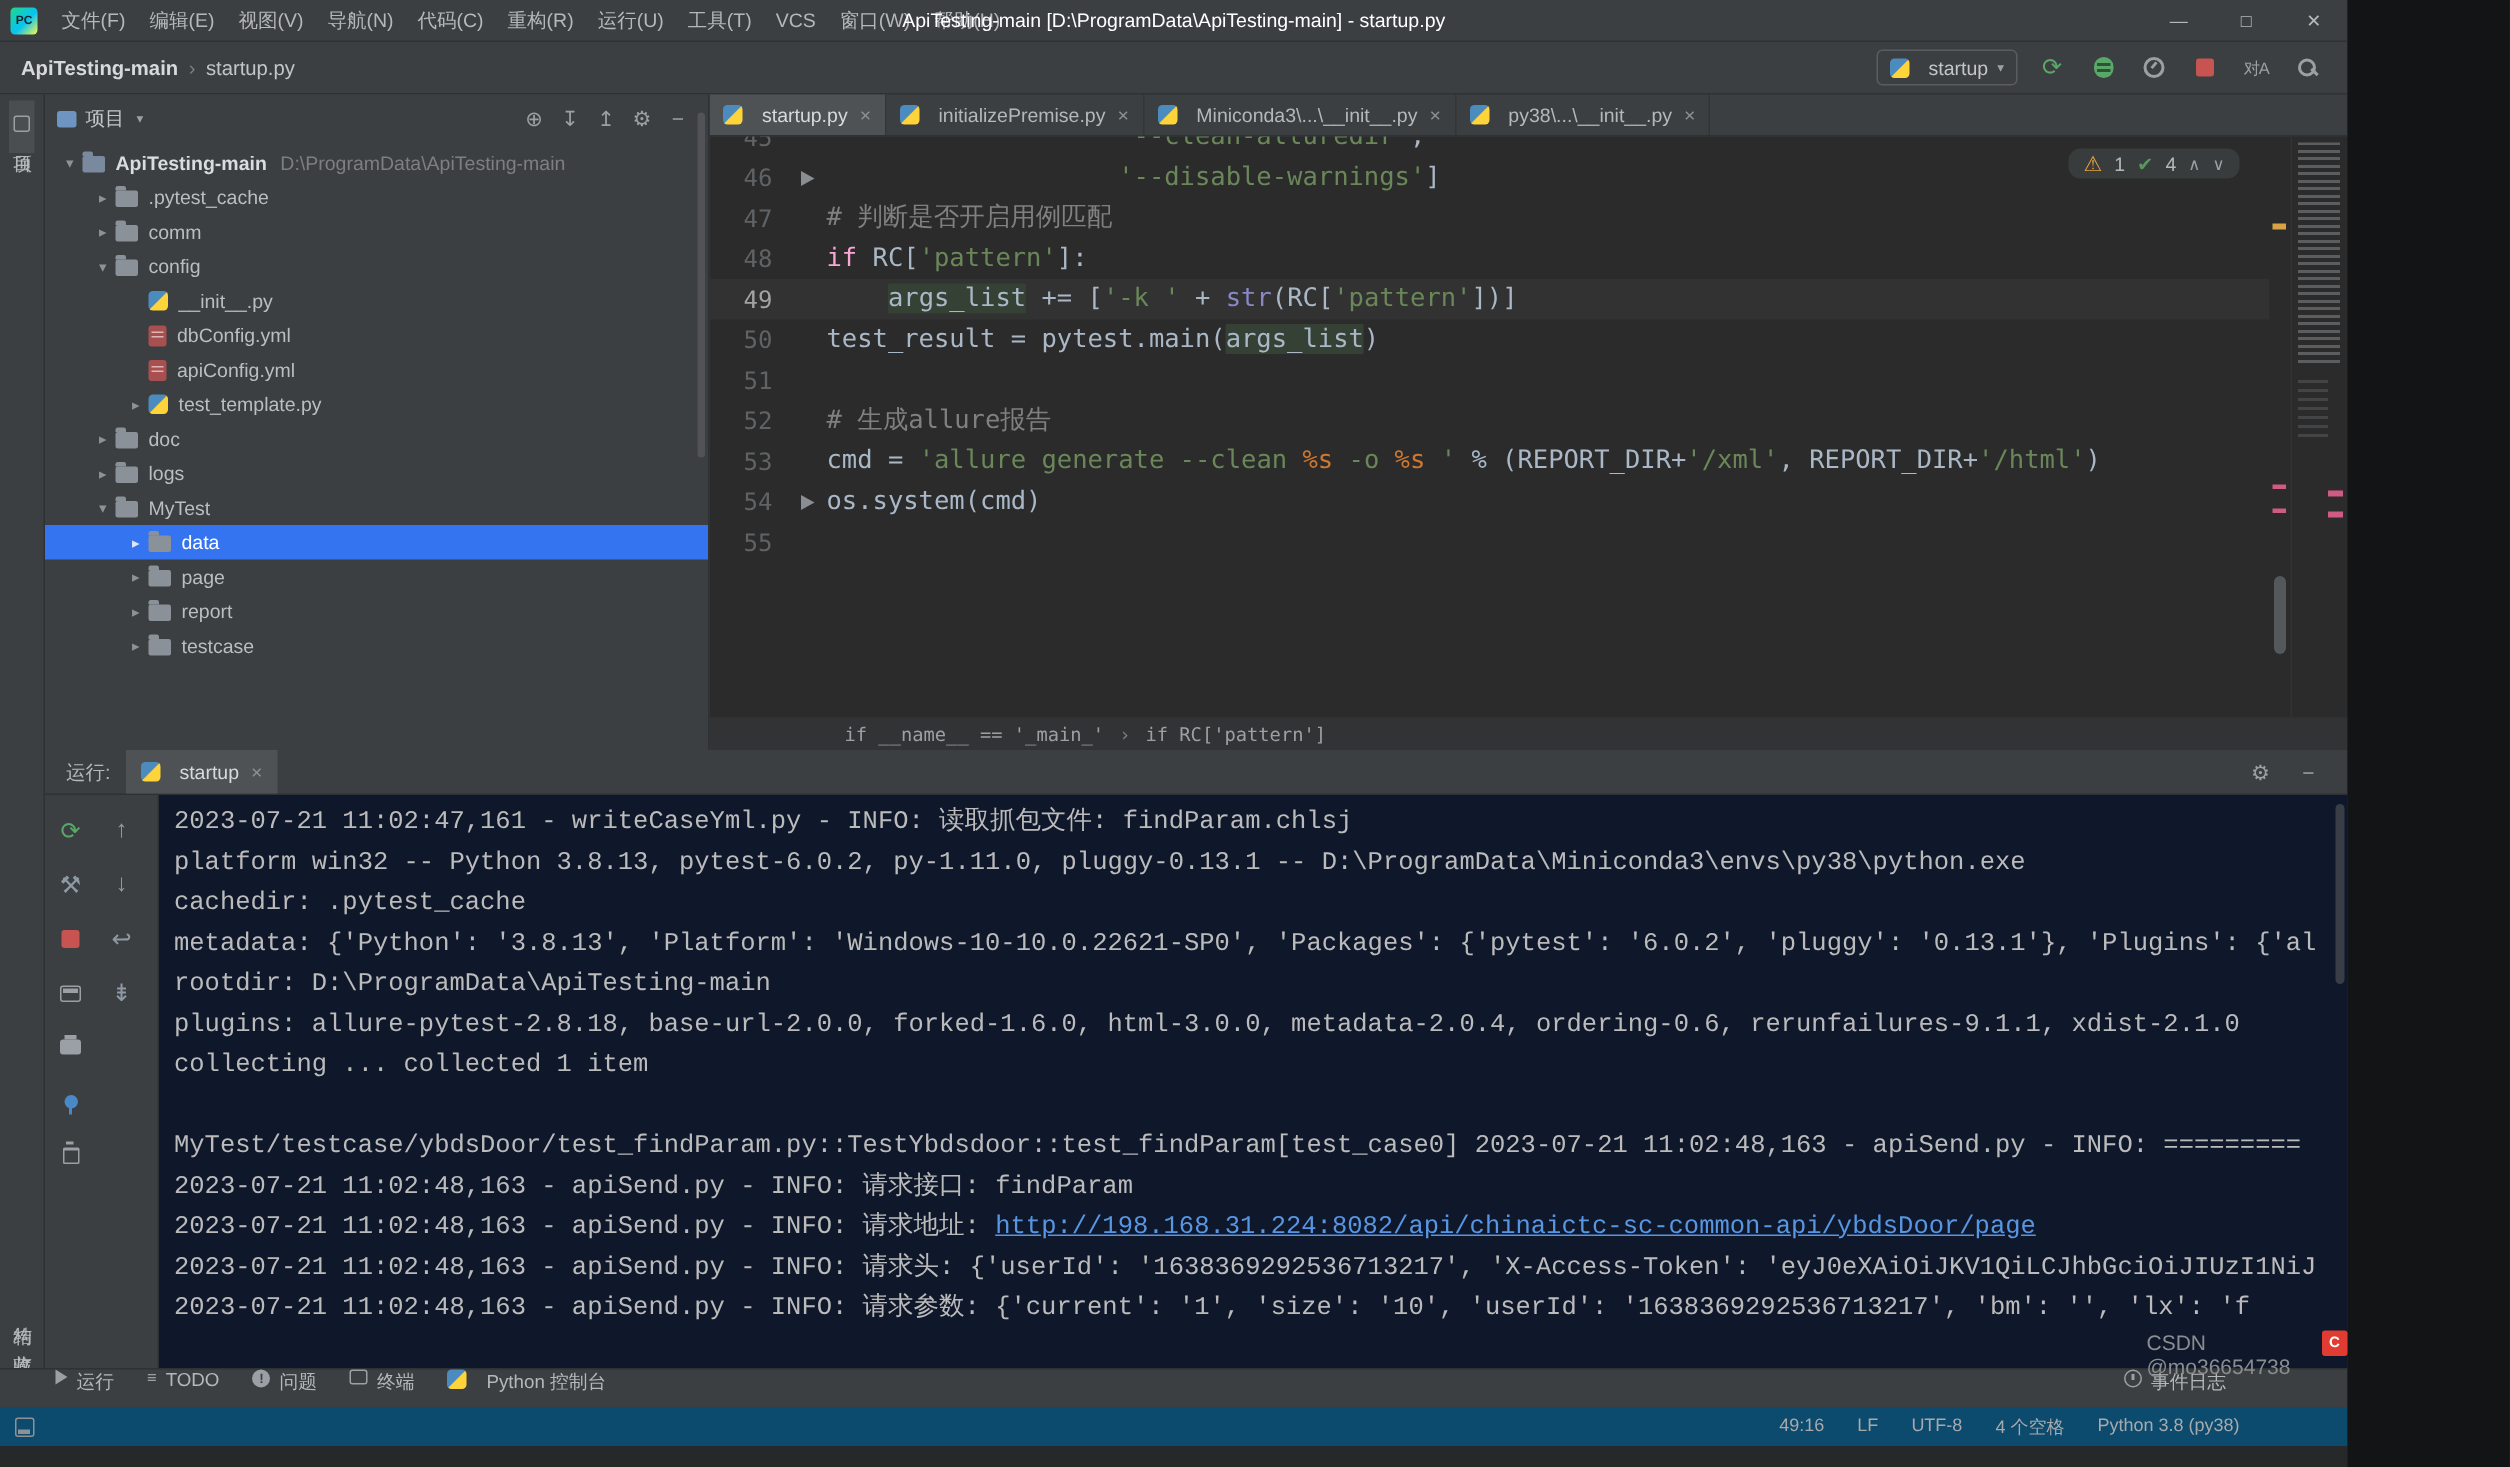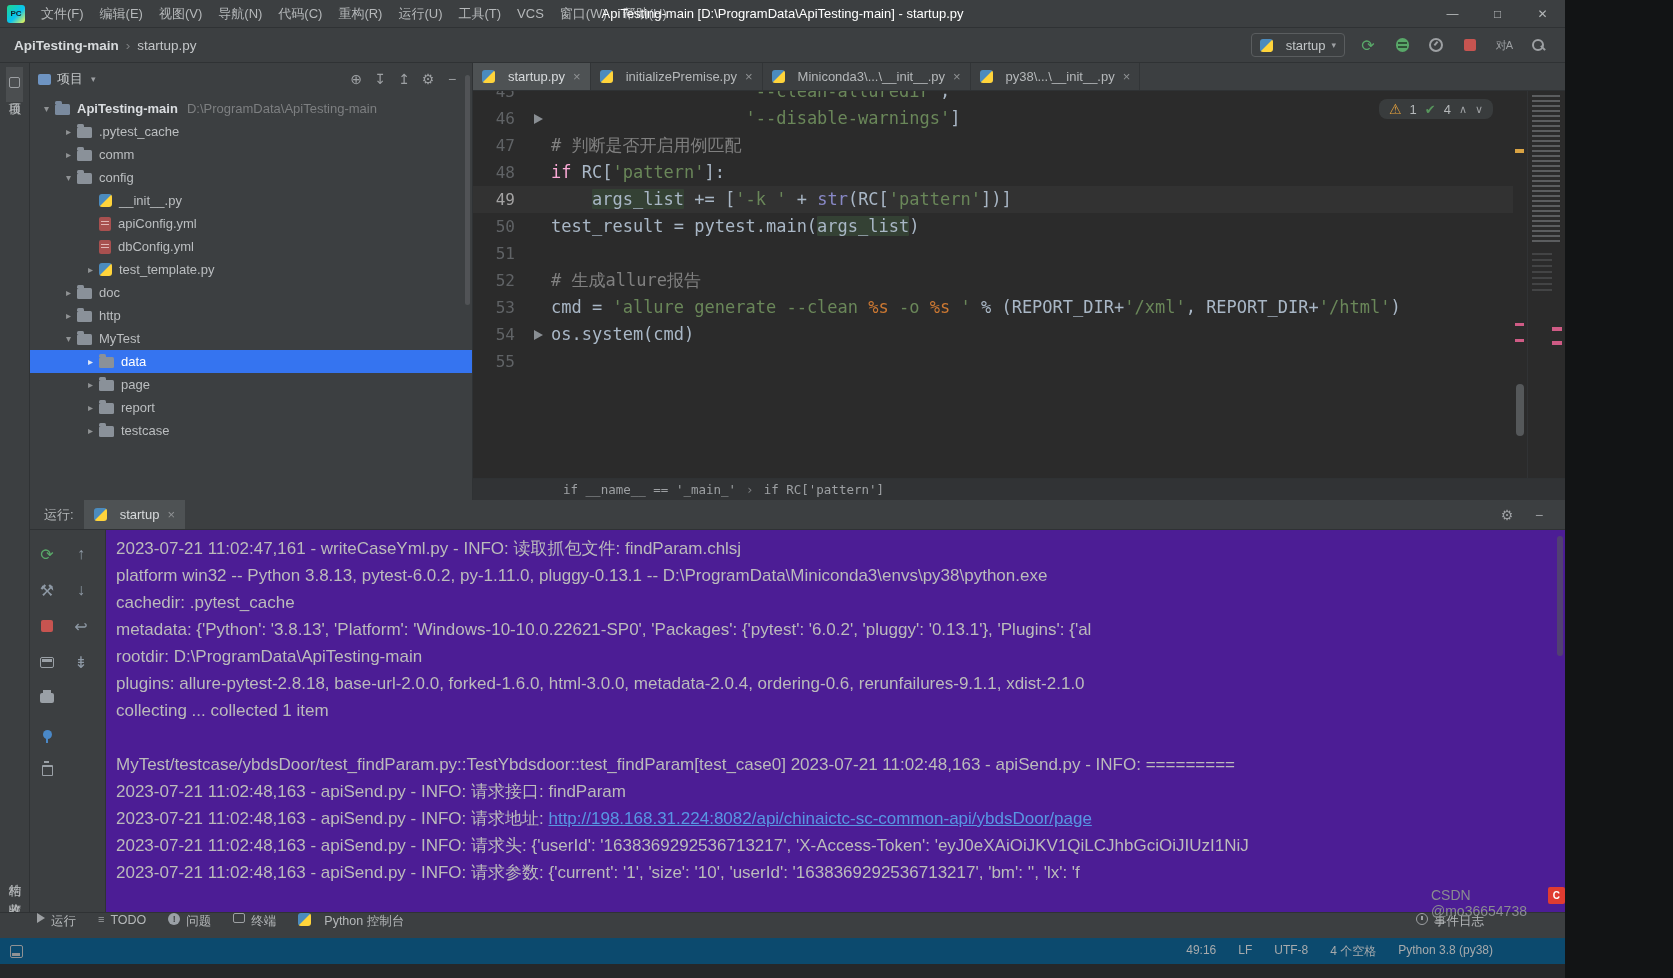--- a/index.html
+++ b/index.html
@@ -127,22 +127,22 @@
   .tbi{width:26px;height:26px;margin:5px 0;display:flex;align-items:center;justify-content:center;font-size:16px;color:#8e99a5}
   .shape-stopsq{width:12px;height:12px;background:#c75450;border-radius:2px}
   .shape-monitor{width:14px;height:11px;border:1.5px solid #9aa0a6;border-radius:2px;position:relative}
   .shape-monitor::before{content:"";position:absolute;left:1px;top:1px;right:1px;height:3px;background:#9aa0a6}
   .shape-printer{width:14px;height:10px;background:#9aa0a6;border-radius:2px;position:relative}
   .shape-printer::before{content:"";position:absolute;left:3px;top:-3px;width:8px;height:3px;background:#9aa0a6}
   .shape-pin{width:9px;height:9px;border-radius:50%;background:#4a88c7;position:relative}
   .shape-pin::before{content:"";position:absolute;left:3.5px;top:8px;width:2px;height:5px;background:#4a88c7}
   .shape-trash{width:11px;height:11px;border:1.5px solid #9aa0a6;border-top:2.5px solid #9aa0a6;border-radius:1px;position:relative}
   .shape-trash::before{content:"";position:absolute;left:1px;top:-6px;width:5px;height:2px;background:#9aa0a6}
-  .console{flex:1;background:#4c1d95;overflow:hidden;padding:5px 0 0 10px;
-    font-family:Liberation Sans, sans-serif;font-size:17px;color:#bbbbbb;position:relative}
+  .console{flex:1;background:#0f172a;overflow:hidden;padding:5px 0 0 10px;
+    font-family:Liberation Mono, monospace;font-size:17px;color:#bbbbbb;position:relative}
   .con-line{height:27px;line-height:27px;white-space:pre}
   .lnk{color:#5896e3;text-decoration:underline;cursor:pointer}
   .con-scroll{position:absolute;right:2px;top:6px;width:6px;height:120px;background:#55585a;border-radius:3px;opacity:.6}
 
   
   .bottom-tools{position:absolute;left:0;top:912px;width:100%;height:26px;background:#3c3f41;
     border-top:1px solid #2f3234;display:flex;align-items:center;font-size:12.5px;color:#b5b8ba}
   .bt-item{display:flex;gap:6px;padding:0 11px;height:100%}
   .bt-left{display:flex;height:100%;padding-left:26px}
   .bt-right{margin-left:auto;display:flex;height:100%;padding-right:70px}
@@ -282,41 +282,41 @@
             <span class="tlabel">config</span>
           </div>
           <div class="tree-row" style="padding-left: 52px;">
             <span class="chev"></span>
             <span class="fic ic-python"></span>
             <span class="tlabel">__init__.py</span>
           </div>
           <div class="tree-row" style="padding-left: 52px;">
             <span class="chev"></span>
             <span class="fic ic-yaml"></span>
-            <span class="tlabel">apiConfig.yml</span>
+            <span class="tlabel">dbConfig.yml</span>
           </div>
           <div class="tree-row" style="padding-left: 52px;">
             <span class="chev"></span>
             <span class="fic ic-yaml"></span>
-            <span class="tlabel">dbConfig.yml</span>
+            <span class="tlabel">apiConfig.yml</span>
           </div>
           <div class="tree-row" style="padding-left: 52px;">
             <span class="chev">▸</span>
             <span class="fic ic-python"></span>
             <span class="tlabel">test_template.py</span>
           </div>
           <div class="tree-row" style="padding-left: 30px;">
             <span class="chev">▸</span>
             <span class="fic ic-folder"></span>
             <span class="tlabel">doc</span>
           </div>
           <div class="tree-row" style="padding-left: 30px;">
             <span class="chev">▸</span>
             <span class="fic ic-folder"></span>
-            <span class="tlabel">http</span>
+            <span class="tlabel">logs</span>
           </div>
           <div class="tree-row" style="padding-left: 30px;">
             <span class="chev">▾</span>
             <span class="fic ic-folder"></span>
             <span class="tlabel">MyTest</span>
           </div>
           <div class="tree-row selected" style="padding-left: 52px;">
             <span class="chev">▸</span>
             <span class="fic ic-folder"></span>
             <span class="tlabel">data</span>

